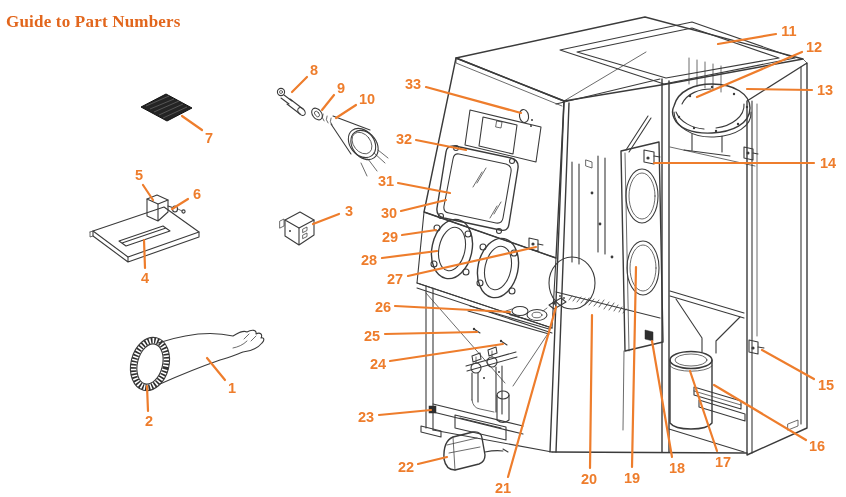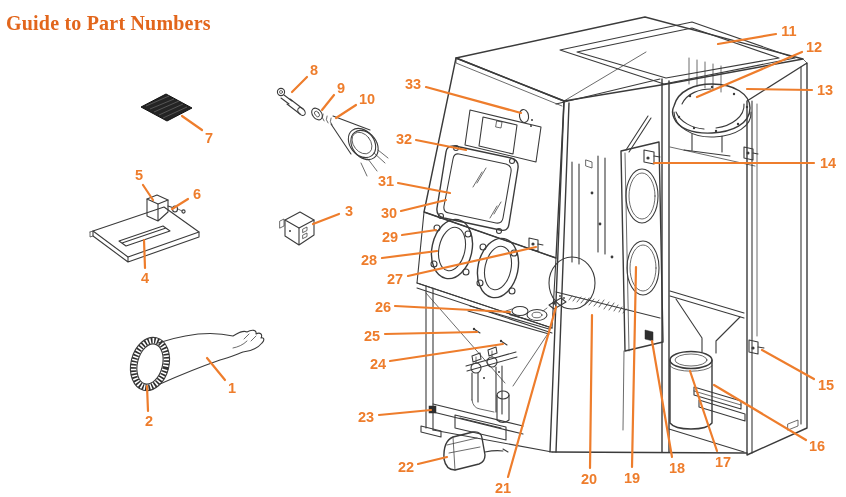--- a/index.html
+++ b/index.html
@@ -1,20 +1,20 @@
 <!DOCTYPE html>
 <html><head>
 <meta charset="utf-8">
 <style>
   html,body{margin:0;padding:0;background:#fff;}
   .stage{position:relative;width:846px;height:497px;background:#fff;overflow:hidden;
          font-family:"Liberation Sans",sans-serif;}
   .stage h1{position:absolute;top:12px;left:6px;margin:0;
             font-family:"Liberation Serif",serif;font-weight:bold;
-            font-size:20px;letter-spacing:.2px;color:var(--title,#e2661c);}
+            font-size:17px;letter-spacing:.2px;color:var(--title,#e2661c);}
   svg.diagram{position:absolute;inset:0;}
   
   .ln{fill:none;stroke:var(--line,#3b3b3b);stroke-width:1.1;stroke-linejoin:round;stroke-linecap:round;}
   .ln2{fill:none;stroke:var(--line,#3b3b3b);stroke-width:1.4;stroke-linejoin:round;stroke-linecap:round;}
   .thin{fill:none;stroke:var(--line,#3b3b3b);stroke-width:.75;stroke-linecap:round;}
   .dark{fill:#2e2e2e;stroke:#2e2e2e;stroke-width:.5;}
   .padfill{fill:#242424;stroke:#111;stroke-width:1;}
   .hatch{fill:none;stroke:#6a6a6a;stroke-width:.7;}
   .dot{fill:var(--line,#3b3b3b);stroke:none;}
   

